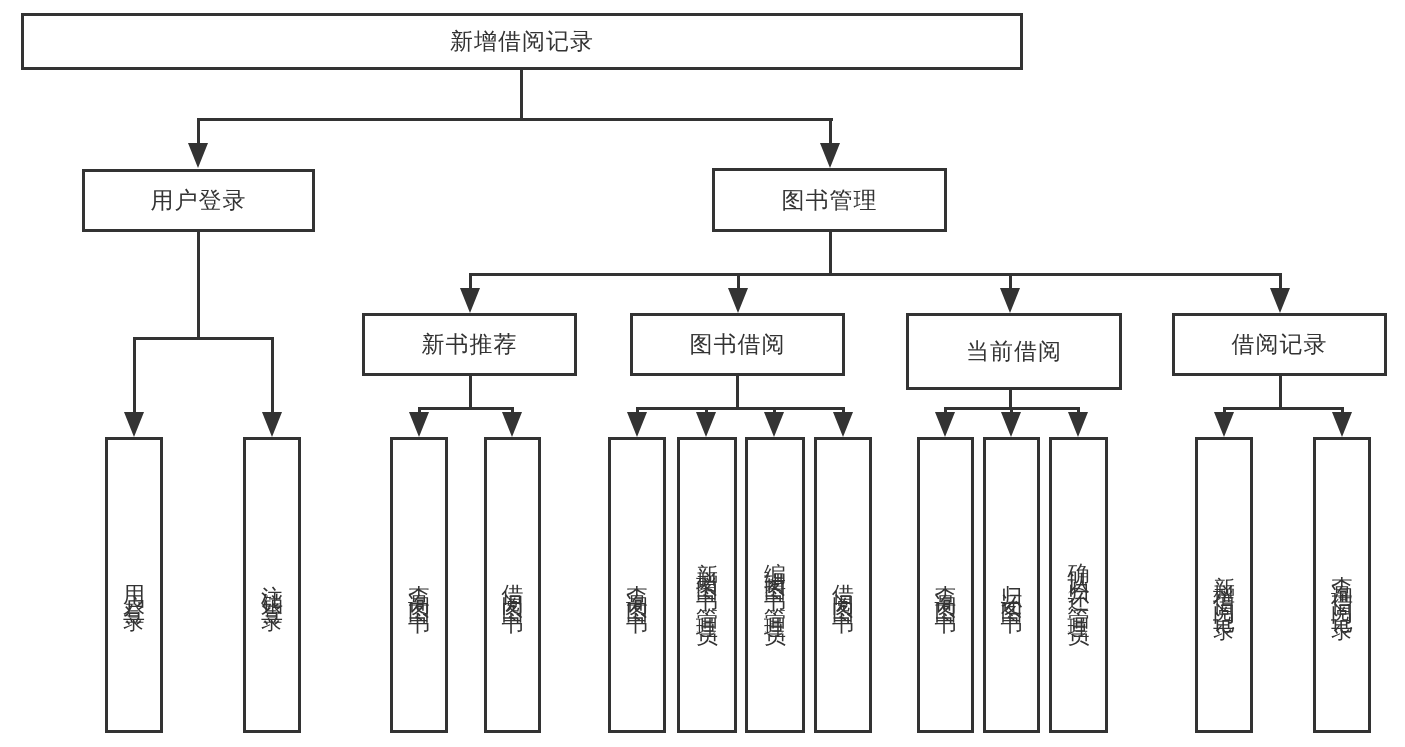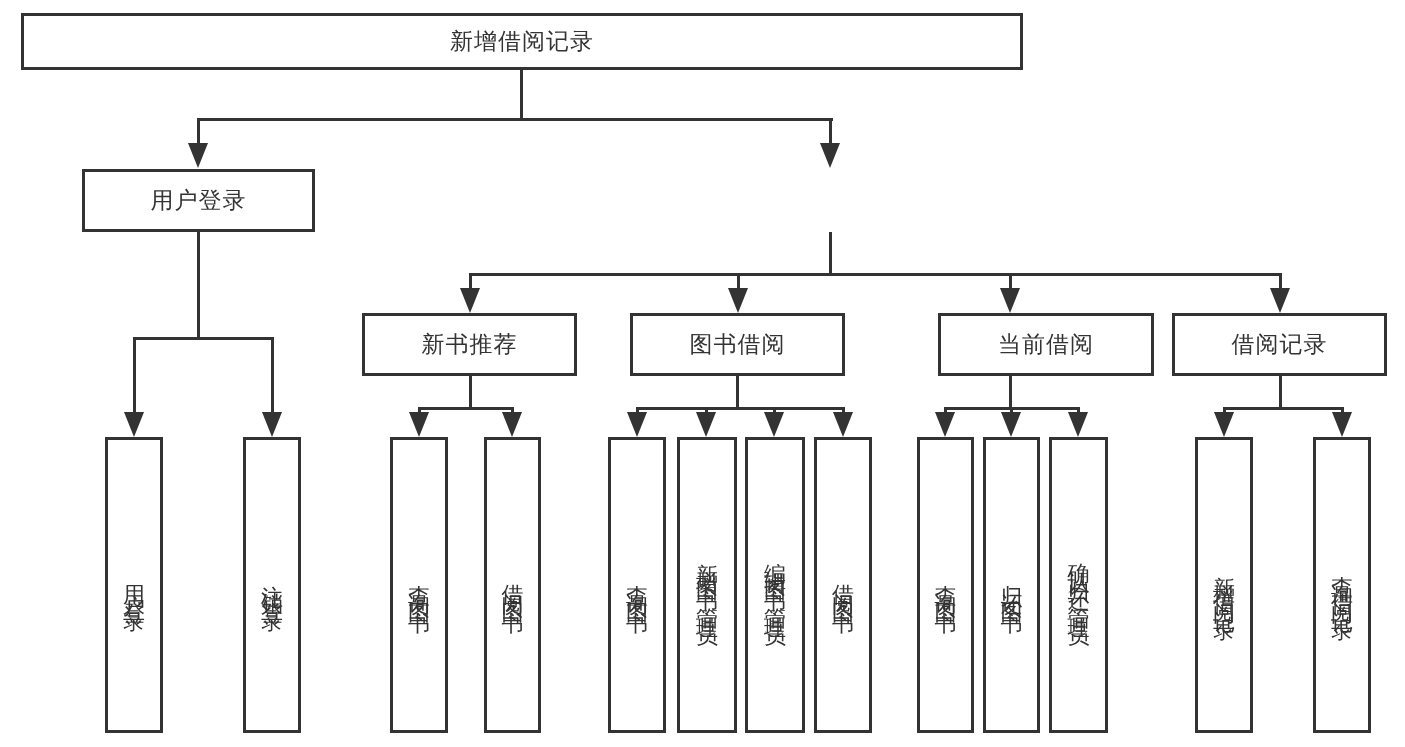--- a/index.html
+++ b/index.html
@@ -90,28 +90,31 @@
   <div class="ah" style="left:1214px;top:412px"></div>
   <div class="ah" style="left:1332px;top:412px"></div>
 
   <div class="node h" style="left:21px;top:13px;width:1002px;height:57px">
     <span>新增借阅记录</span>
   </div>
 
   <div class="node h" style="left:82px;top:169px;width:233px;height:63px">
     <span>用户登录</span>
   </div>
+  <div class="node h" style="left:712px;top:168px;width:235px;height:64px">
+    <span>图书管理</span>
+  </div>
 
   <div class="node h" style="left:362px;top:313px;width:215px;height:63px">
     <span>新书推荐</span>
   </div>
   <div class="node h" style="left:630px;top:313px;width:215px;height:63px">
     <span>图书借阅</span>
   </div>
-  <div class="node h" style="left:938px;top:313px;width:216px;height:63px">
+  <div class="node h" style="left:906px;top:313px;width:216px;height:77px">
     <span>当前借阅</span>
   </div>
   <div class="node h" style="left:1172px;top:313px;width:215px;height:63px">
     <span>借阅记录</span>
   </div>
 
   <div class="node v" style="left:105px;top:437px;width:58px;height:296px">
     <span>用户登录</span>
   </div>
   <div class="node v" style="left:243px;top:437px;width:58px;height:296px">

